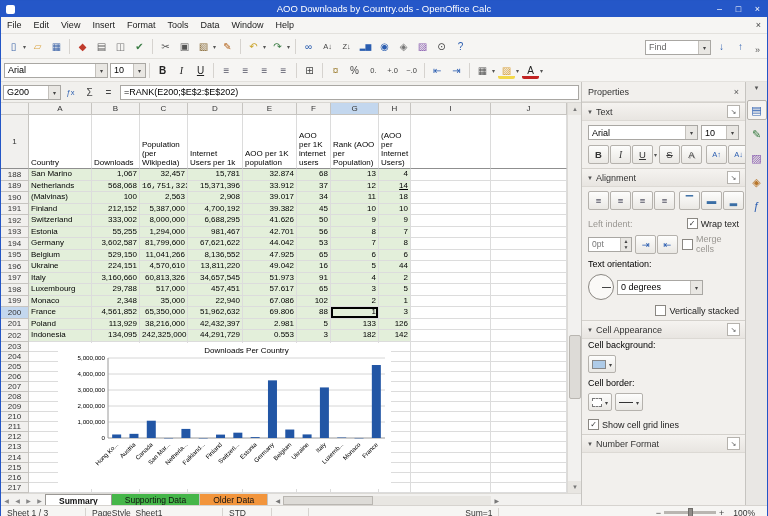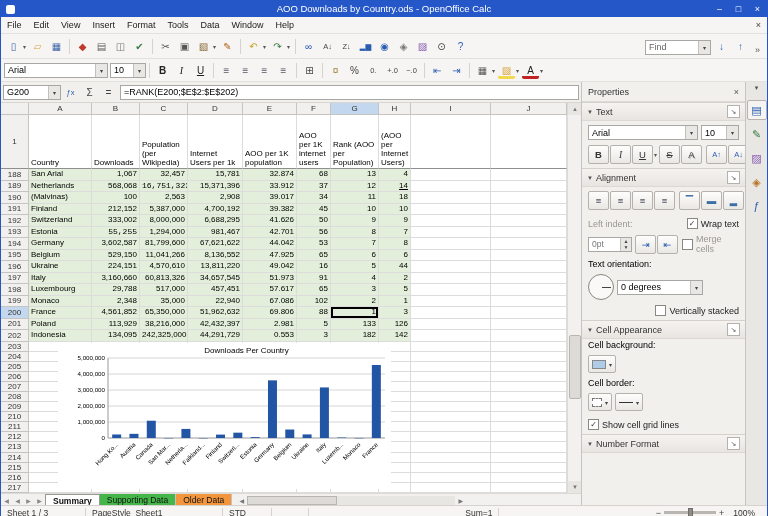--- a/index.html
+++ b/index.html
@@ -57,21 +57,21 @@
   .cell.selcell{box-shadow:inset 0 0 0 2px #000}
   .chart{position:absolute;left:57px;top:240px;width:333px;height:146px;background:#fff}
   .chart svg{font-family:"Liberation Sans","DejaVu Sans",sans-serif}
   
   .vscroll{width:14px;background:#f2f1ef;border-left:1px solid #dcdad6;display:flex;flex-direction:column;flex:none}
   .sb-arrow{height:12px;width:100%;display:flex;align-items:center;justify-content:center;font-size:6px;color:#777;background:#e8e6e2}
   .vtrack{flex:1;width:100%;position:relative}
   .vthumb{position:absolute;left:1px;right:1px;top:60%;height:64px;background:#dddbd7;border:1px solid #b9b6b1;border-radius:2px;box-sizing:border-box}
   .sheetbar{height:13px;background:#f2f1ef;display:flex;align-items:center;border-top:1px solid #dcdad6;font-size:8.5px;flex:none}
   .nav-btn{width:11px;text-align:center;color:#888;font-size:6px}
-  .sheet-tab{padding:0 7px;line-height:12px;border-right:1px solid #c6c4c0;color:#111;flex:none}
+  .sheet-tab{padding:0 13px;line-height:12px;border-right:1px solid #c6c4c0;color:#111;flex:none}
   .sheet-tab.active{background:#fff;font-weight:bold;border:1px solid #9a9894;border-bottom:none}
   .hscroll{width:230px;height:11px;display:flex;align-items:center;margin-left:4px}
   .htrack{flex:1;height:9px;position:relative;background:#e8e6e2}
   .hthumb{position:absolute;top:0;left:0;width:90px;height:9px;background:#dddbd7;border:1px solid #b9b6b1;box-sizing:border-box}
   .hs-arrow{width:11px;text-align:center;color:#777;font-size:6px}
   
   .sidebar{width:164px;background:#f2f0ed;border-left:1px solid #c6c4c0;display:flex;flex-direction:column;font-size:9px;box-sizing:border-box;flex:none}
   .sb-head{height:19px;display:flex;align-items:center;padding:0 6px;color:#333;border-bottom:1px solid #dedcd8}
   .sb-x{margin-left:auto;color:#555}
   .sec-h{height:17px;display:flex;align-items:center;gap:3px;padding:0 5px;background:linear-gradient(#f5f3f0,#e8e5e1);border-top:1px solid #d4d1cc;border-bottom:1px solid #dcd9d4;color:#333}
@@ -267,21 +267,21 @@
                 <div class="cell hcell" data-name="cell-D1" style="width: 55px;">Internet Users per 1k</div>
                 <div class="cell hcell" data-name="cell-E1" style="width: 54px;">AOO per 1K population</div>
                 <div class="cell hcell" data-name="cell-F1" style="width: 34px;">AOO per 1K internet users</div>
                 <div class="cell hcell" data-name="cell-G1" style="width: 48px;">Rank (AOO per Population)</div>
                 <div class="cell hcell" data-name="cell-H1" style="width: 32px;">(AOO per Internet Users)</div>
                 <div class="cell hcell" data-name="cell-I1" style="width: 80px;"></div>
                 <div class="cell hcell" data-name="cell-J1" style="width: 76px;"></div>
               </div>
               <div class="grow" style="height: 11.5px;">
                 <div class="rh" data-name="row-header-188">188</div>
-                <div class="cell band" data-name="cell-A188" style="width: 63px;">San Arial</div>
+                <div class="cell band" data-name="cell-A188" style="width: 63px;">San Marino</div>
                 <div class="cell num band" data-name="cell-B188" style="width: 48px;">1,067</div>
                 <div class="cell num band" data-name="cell-C188" style="width: 48px;">32,457</div>
                 <div class="cell num band" data-name="cell-D188" style="width: 55px;">15,781</div>
                 <div class="cell num band" data-name="cell-E188" style="width: 54px;">32.874</div>
                 <div class="cell num band" data-name="cell-F188" style="width: 34px;">68</div>
                 <div class="cell num band" data-name="cell-G188" style="width: 48px;">13</div>
                 <div class="cell num band" data-name="cell-H188" style="width: 32px;">4</div>
                 <div class="cell num" data-name="cell-I188" style="width: 80px;"></div>
                 <div class="cell num" data-name="cell-J188" style="width: 76px;"></div>
               </div>
@@ -333,21 +333,21 @@
                 <div class="cell num band" data-name="cell-E192" style="width: 54px;">41.626</div>
                 <div class="cell num band" data-name="cell-F192" style="width: 34px;">50</div>
                 <div class="cell num band" data-name="cell-G192" style="width: 48px;">9</div>
                 <div class="cell num band" data-name="cell-H192" style="width: 32px;">9</div>
                 <div class="cell num" data-name="cell-I192" style="width: 80px;"></div>
                 <div class="cell num" data-name="cell-J192" style="width: 76px;"></div>
               </div>
               <div class="grow" style="height: 11.5px;">
                 <div class="rh" data-name="row-header-193">193</div>
                 <div class="cell band" data-name="cell-A193" style="width: 63px;">Estonia</div>
-                <div class="cell num band" data-name="cell-B193" style="width: 48px; font-family: Liberation Mono, monospace;">55,255</div>
+                <div class="cell num band" data-name="cell-B193" style="width: 48px;">55,255</div>
                 <div class="cell num band" data-name="cell-C193" style="width: 48px;">1,294,000</div>
                 <div class="cell num band" data-name="cell-D193" style="width: 55px;">981,467</div>
                 <div class="cell num band" data-name="cell-E193" style="width: 54px;">42.701</div>
                 <div class="cell num band" data-name="cell-F193" style="width: 34px;">56</div>
                 <div class="cell num band" data-name="cell-G193" style="width: 48px;">8</div>
                 <div class="cell num band" data-name="cell-H193" style="width: 32px;">7</div>
                 <div class="cell num" data-name="cell-I193" style="width: 80px;"></div>
                 <div class="cell num" data-name="cell-J193" style="width: 76px;"></div>
               </div>
               <div class="grow" style="height: 11.5px;">

